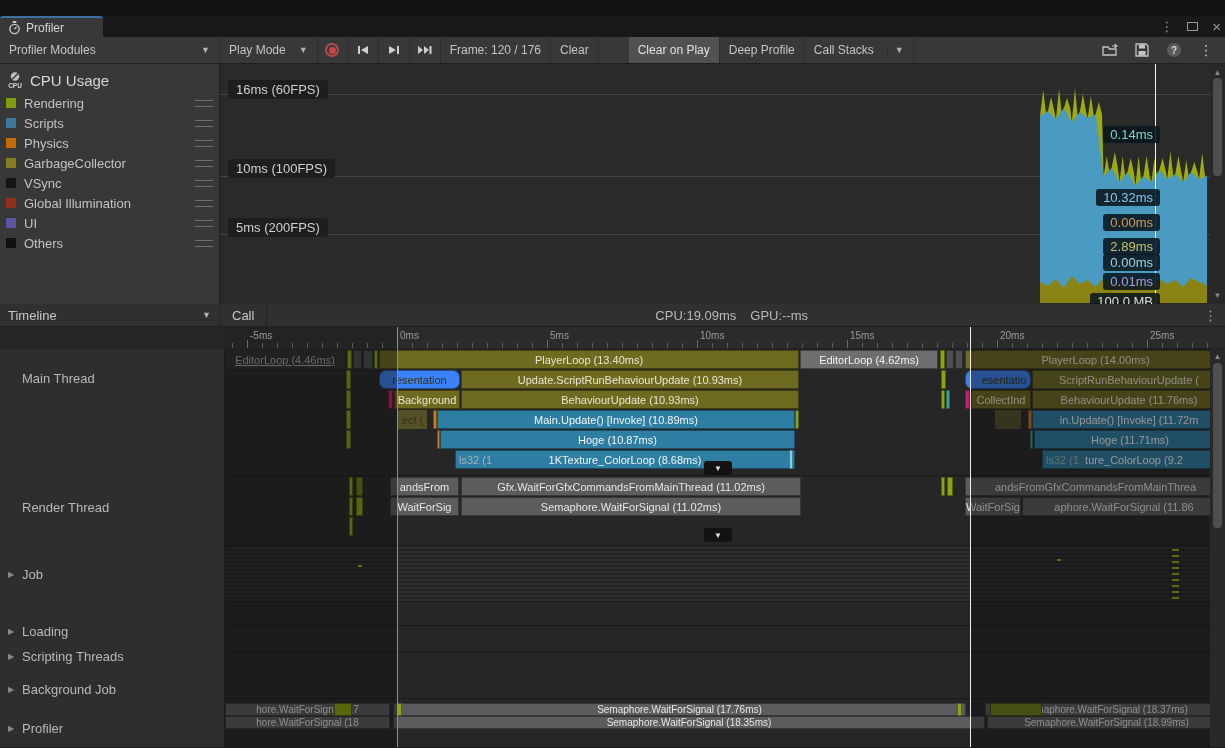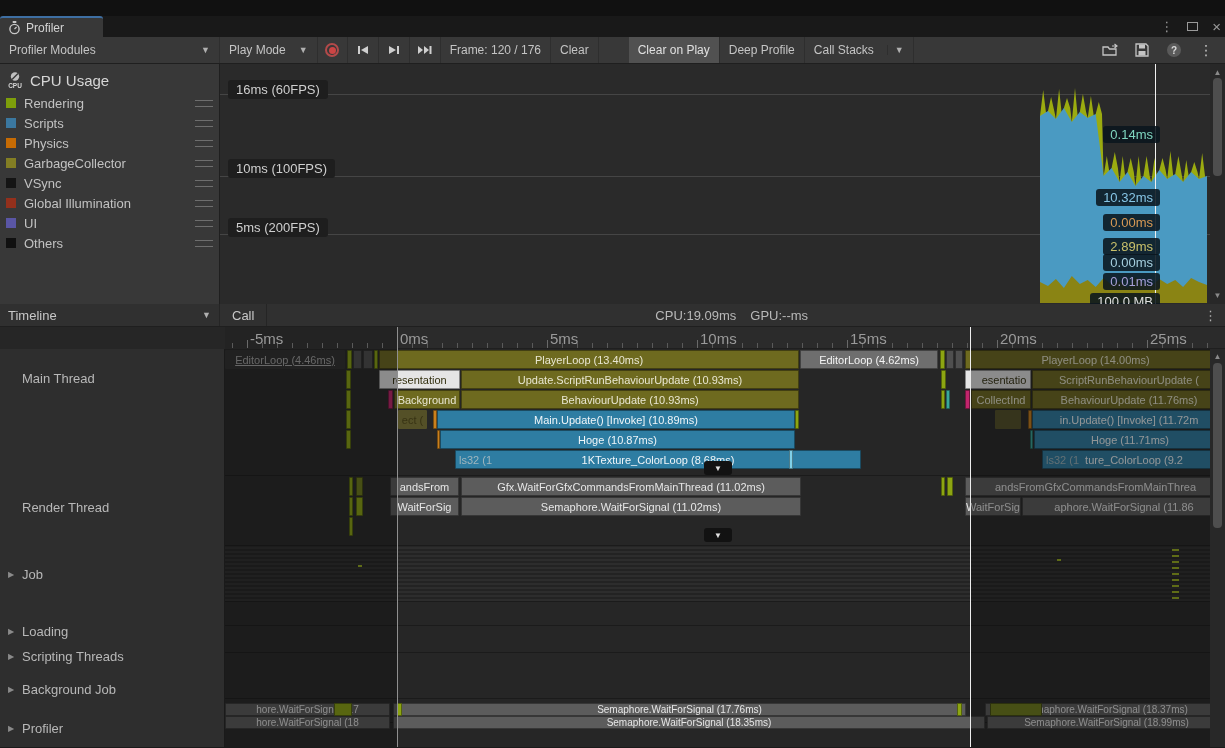--- a/index.html
+++ b/index.html
@@ -50,33 +50,33 @@
   .tlsel{width:220px;display:flex;align-items:center;justify-content:space-between;padding:0 8px;border-right:1px solid #252525;}
   .livebtn{display:flex;align-items:center;padding:0 12px;border-right:1px solid #252525;color:#c8c8c8;}
   .tlstats{flex:1;display:flex;align-items:center;justify-content:center;gap:14px;color:#b8b8b8;}
   .tlkebab{display:flex;align-items:center;padding:0 8px;color:#b0b0b0;}
   
   .tlbody{position:absolute;left:0;top:311px;width:100%;height:420px;background:#262626;overflow:hidden;}
   .ruler{position:absolute;left:225px;top:0;width:1000px;height:22px;background:#2b2b2b;border-bottom:1px solid #1f1f1f;}
   .rulerdark{position:absolute;left:0;top:0;width:172px;height:22px;background:#232323;}
   .tick{position:absolute;bottom:0;width:1px;height:5px;background:#5a5a5a;}
   .tick.major{height:8px;background:#6a6a6a;}
-  .ticklabel{position:absolute;top:3px;font-size:15px;color:#9a9a9a;white-space:nowrap;}
+  .ticklabel{position:absolute;top:3px;font-size:10px;color:#9a9a9a;white-space:nowrap;}
   .tlsidebar{position:absolute;left:0;top:22px;width:225px;height:398px;background:#2e2e2e;border-right:1px solid #1a1a1a;}
   .threadlabel{position:absolute;left:0;width:225px;display:flex;align-items:center;gap:6px;padding-left:8px;font-size:13px;color:#b8b8b8;white-space:nowrap;}
   .threadlabel .arr{font-size:8px;color:#8a8a8a;width:8px;}
   .threadlabel .noarr{width:8px;}
   .divider{position:absolute;left:0;width:1225px;height:1px;background:#1b1b1b;}
   .stripes{position:absolute;left:225px;width:1000px;background:repeating-linear-gradient(180deg,#2d2d2d 0 2px,#232323 2px 4px);}
   .jobdash{position:absolute;background:repeating-linear-gradient(180deg,#9ab01e 0 2px,transparent 2px 6px);}
   
   .bar{position:absolute;height:19px;border:1px solid rgba(0,0,0,.4);border-radius:1px;display:flex;align-items:center;justify-content:center;
        font-size:11px;white-space:nowrap;overflow:hidden;z-index:2;}
   .b-olive{background:#6e6a1f;color:#e9e7d2;}
-  .b-oliveL{background:#e5e5e5;color:#33300f;}
+  .b-oliveL{background:#3b82f6;color:#33300f;border-radius:7px;}
   .b-oliveG{background:rgba(130,122,40,.5);color:rgba(50,46,16,.85);border-color:transparent;}
   .b-blue{background:#2e7da2;color:#f0f6f9;}
   .b-grey{background:#5c5c5c;color:#e6e6e6;}
   .b-editor{background:#6e6e6e;color:#f4f4f4;}
   .b-ghost{background:rgba(80,80,80,.22);color:#a8a8a8;border-color:transparent;}
   .b-crimson{background:#c2256c;}
   .b-orange{background:#c9801e;}
   .b-teal{background:#3aa89b;}
   .b-lblue{background:#7fd0e8;}
   .b-sgrey{background:#4f4f4f;}
@@ -456,21 +456,21 @@
         <div class="bar b-blue" style="left: 437px; top: 83px; width: 358px;">Main.Update() [Invoke] (10.89ms)</div>
         <div class="bar b-osliver" style="left: 795px; top: 83px; width: 4px;"></div>
         <div class="bar b-oliveG" style="left: 995px; top: 83px; width: 26px;"></div>
         <div class="bar b-orange" style="left: 1028px; top: 83px; width: 4px;"></div>
         <div class="bar b-blue" style="left: 1032px; top: 83px; width: 194px;">in.Update() [Invoke] (11.72m</div>
         <div class="bar b-osliver" style="left: 346px; top: 103px; width: 5px;"></div>
         <div class="bar b-orange" style="left: 437px; top: 103px; width: 3px;"></div>
         <div class="bar b-blue" style="left: 440px; top: 103px; width: 355px;">Hoge (10.87ms)</div>
         <div class="bar b-teal" style="left: 1030px; top: 103px; width: 3px;"></div>
         <div class="bar b-blue" style="left: 1034px; top: 103px; width: 192px;">Hoge (11.71ms)</div>
-        <div class="bar b-blue" style="left: 455px; top: 123px; width: 406px;">1KTexture_ColorLoop (8.68ms)</div>
+        <div class="bar b-blue" style="left: 455px; top: 123px; width: 340px;">1KTexture_ColorLoop (8.68ms)</div>
         <div class="bar b-tghost" style="left: 458px; top: 123px; width: 48px;">ls32 (1</div>
         <div class="bar b-lblue" style="left: 789px; top: 123px; width: 4px;"></div>
         <div class="bar b-blue" style="left: 1042px; top: 123px; width: 184px;">ture_ColorLoop (9.2</div>
         <div class="bar b-tghost" style="left: 1045px; top: 123px; width: 42px;">ls32 (1</div>
         <div class="bar b-osliver" style="left: 349px; top: 150px; width: 4px;"></div>
         <div class="bar b-odsliver" style="left: 356px; top: 150px; width: 7px;"></div>
         <div class="bar b-grey" style="left: 390px; top: 150px; width: 69px;">andsFrom</div>
         <div class="bar b-grey" style="left: 461px; top: 150px; width: 340px;">Gfx.WaitForGfxCommandsFromMainThread (11.02ms)</div>
         <div class="bar b-osliver" style="left: 941px; top: 150px; width: 4px;"></div>
         <div class="bar b-osliver" style="left: 947px; top: 150px; width: 6px;"></div>

